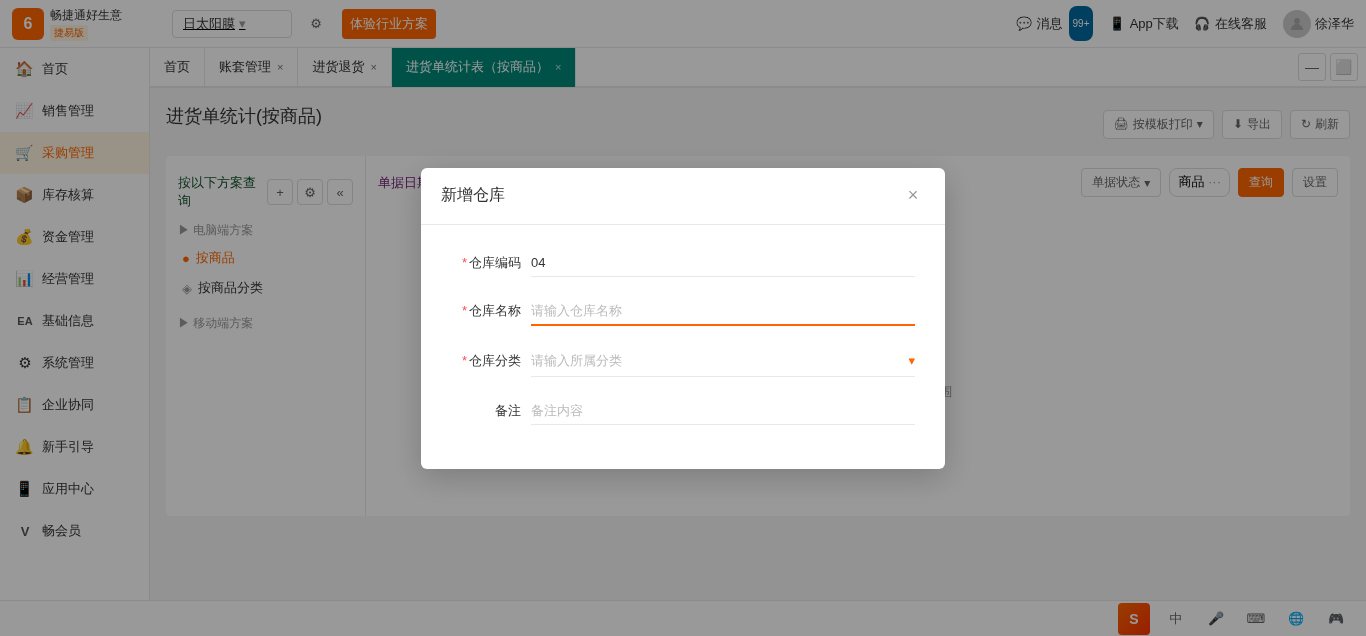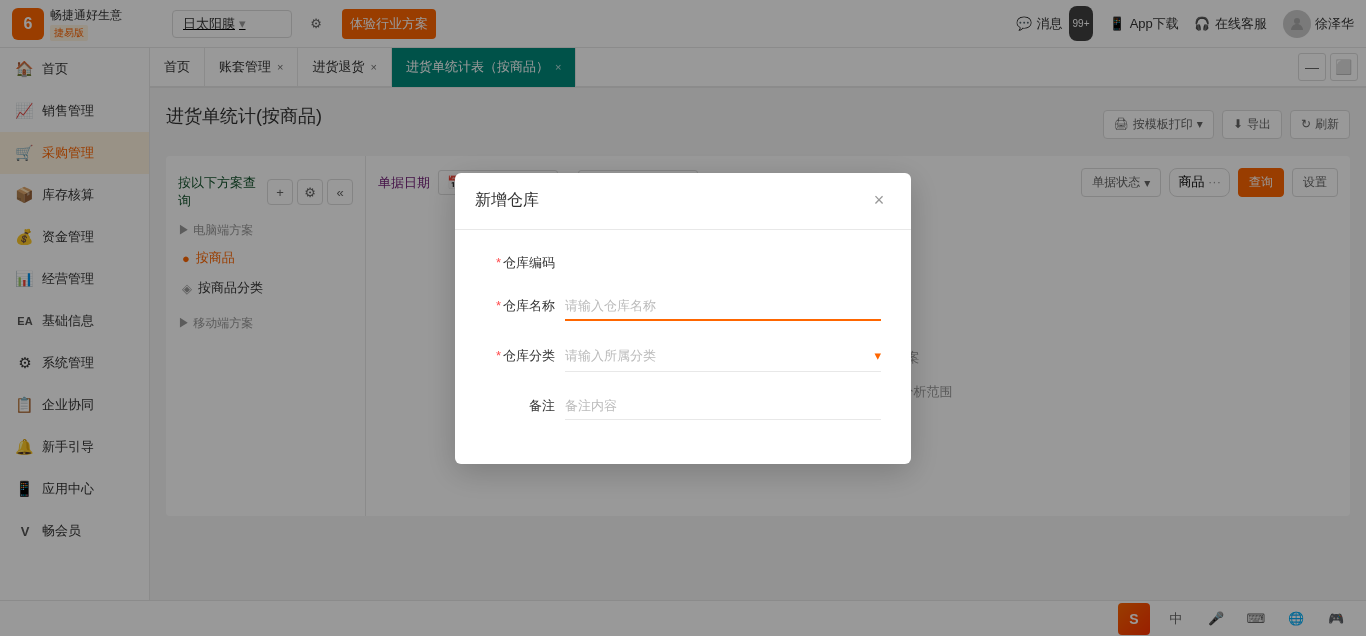--- a/index.html
+++ b/index.html
@@ -50,21 +50,21 @@
     }
     .header-right {
       margin-left: auto;
       display: flex; align-items: center; gap: 16px;
     }
     .header-icon-item {
       display: flex; align-items: center; gap: 4px;
       cursor: pointer; color: #333; font-size: 13px;
     }
     .badge {
-      background: #404040; color: #fff;
+      background: #0369a1; color: #fff;
       font-size: 10px; border-radius: 8px;
       padding: 12px 4px; margin-left: 2px;
     }
     .user-avatar {
       width: 28px; height: 28px; border-radius: 50%;
       background: #ccc; display: flex; align-items: center; justify-content: center;
       color: #666; font-size: 12px;
     }
 
     
@@ -185,21 +185,21 @@
       position: fixed; top: 0; left: 0; right: 0; bottom: 0;
       background: rgba(0,0,0,0.4);
       z-index: 200;
       display: flex; align-items: center; justify-content: center;
     }
 
     
     .modal {
       background: #fff;
       border-radius: 6px;
-      width: 456px;
+      width: 524px;
       box-shadow: 0 8px 32px rgba(0,0,0,0.2);
       overflow: hidden;
     }
     .modal-header {
       display: flex; align-items: center; justify-content: space-between;
       padding: 16px 20px;
       border-bottom: 1px solid #e8e8e8;
     }
     .modal-title { font-size: 16px; font-weight: 500; color: #333; }
     .modal-close {
@@ -497,20 +497,21 @@
 <div class="overlay">
   <div class="modal">
     <div class="modal-header">
       <span class="modal-title">新增仓库</span>
       <span class="modal-close">×</span>
     </div>
     <div class="modal-body">
 
       <div class="form-row">
         <label class="form-label required">仓库编码</label>
+        <input class="form-input" type="text" value="04" style="">
       </div>
 
       <div class="form-row">
         <label class="form-label required">仓库名称</label>
         <input class="form-input active-input" type="text" placeholder="请输入仓库名称" style="">
       </div>
 
       <div class="form-row">
         <label class="form-label required">仓库分类</label>
         <div class="form-select">

